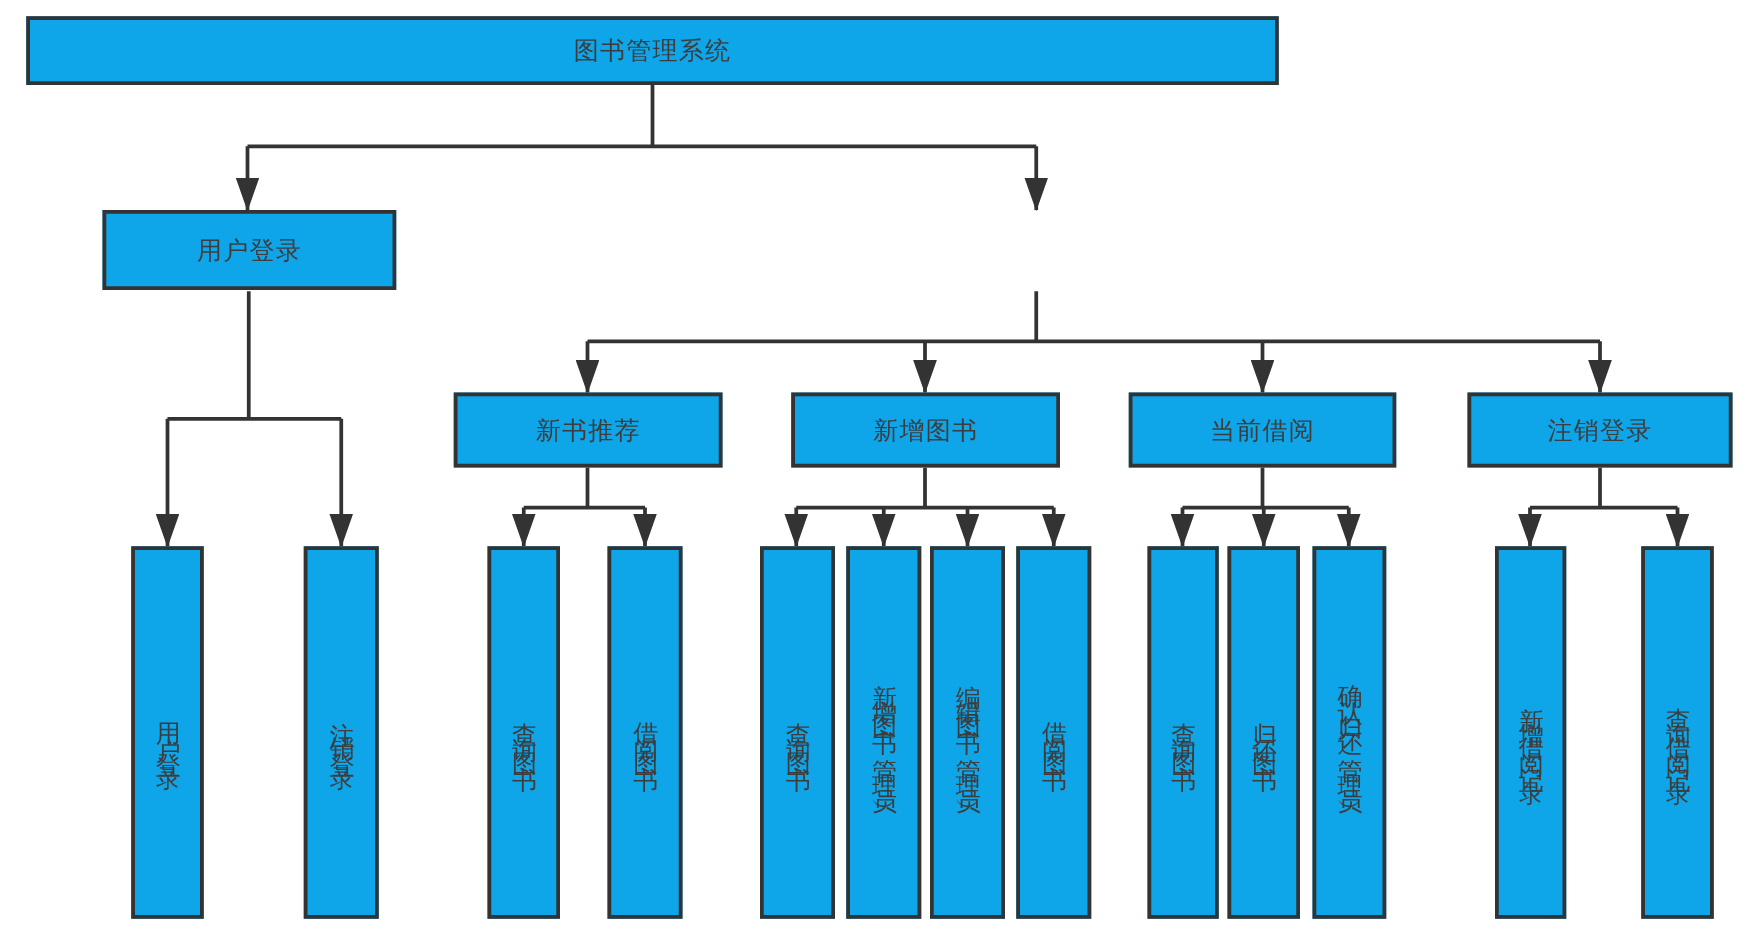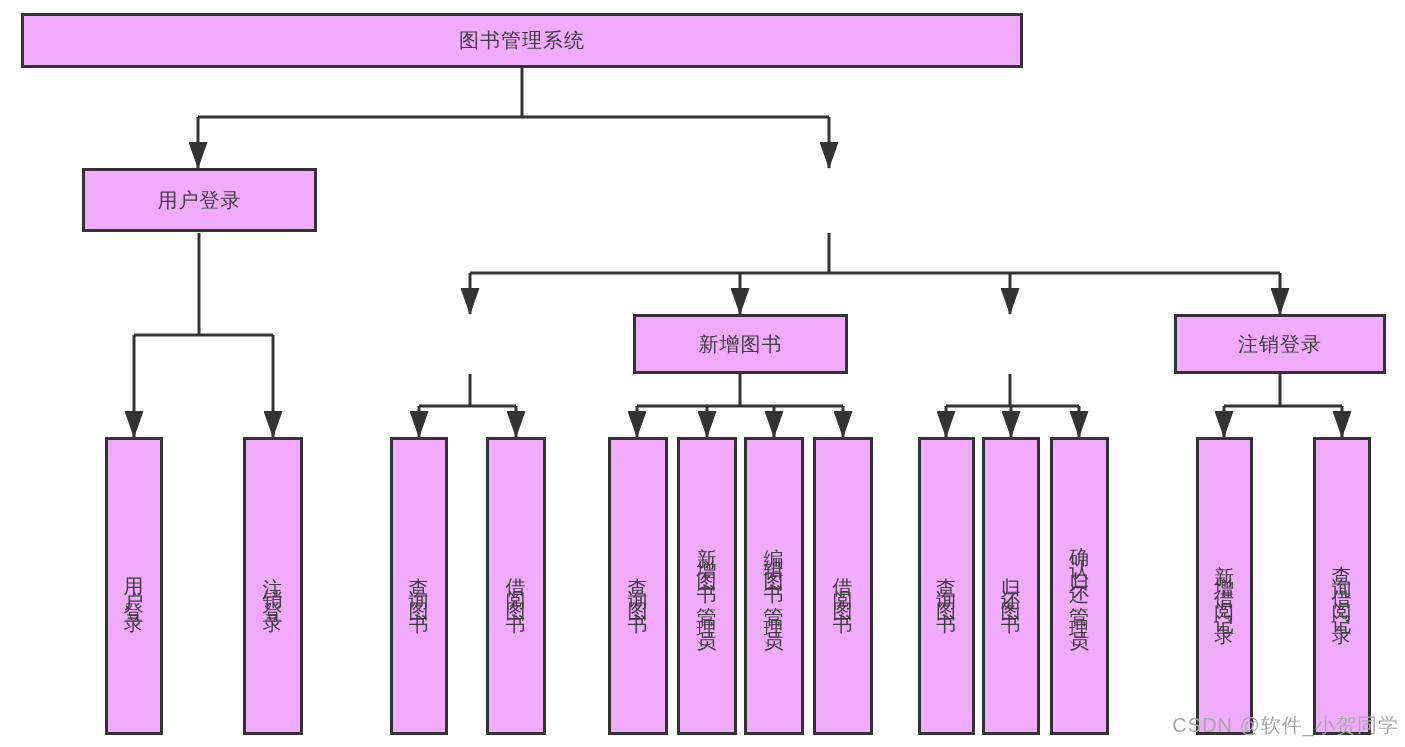--- a/index.html
+++ b/index.html
@@ -8,21 +8,21 @@
     width:1405px;height:747px;
     background:#ffffff;
     font-family:"Liberation Sans","DejaVu Sans",sans-serif;
     overflow:hidden;
   }
   svg.connectors{position:absolute;left:0;top:0;z-index:0;}
   .node{
     position:absolute;
     box-sizing:border-box;
     border:3px solid #333333;
-    background:#f0abfc;
+    background:#0ea5e9;
     display:flex;align-items:center;justify-content:center;
     color:#3d3d3d;
     z-index:1;
   }
   .hnode{font-size:20px;letter-spacing:1px;}
   .leaf{top:437px;height:298px;}
   .leaf span{
     writing-mode:vertical-rl;
     text-orientation:mixed;
     font-size:20px;
@@ -114,21 +114,23 @@
       <path d="M1224,406 H1342"></path>
       <line x1="1224" y1="406" x2="1224" y2="437" marker-end="url(#ah)"></line>
       <line x1="1342" y1="406" x2="1342" y2="437" marker-end="url(#ah)"></line>
     </g>
   </svg>
 
   <div class="node hnode n-root">图书管理系统</div>
 
   <div class="node hnode n-user-login">用户登录</div>
 
+  <div class="node hnode n-new-rec">新书推荐</div>
   <div class="node hnode n-book-borrow">新增图书</div>
+  <div class="node hnode n-cur-borrow">当前借阅</div>
   <div class="node hnode n-borrow-rec">注销登录</div>
 
   <div class="node leaf l-user-login">
     <span>用户登录</span>
   </div>
   <div class="node leaf l-logout">
     <span>注销登录</span>
   </div>
 
   <div class="node leaf l-rec-query">
@@ -161,14 +163,13 @@
     <span>确认归还（管理员）</span>
   </div>
 
   <div class="node leaf l-br-add">
     <span>新增借阅记录</span>
   </div>
   <div class="node leaf l-br-query">
     <span>查询借阅记录</span>
   </div>
 
-  <div class="watermark">CSDN @软件_小贺同学</div>
 </div>
 
 </body></html>

